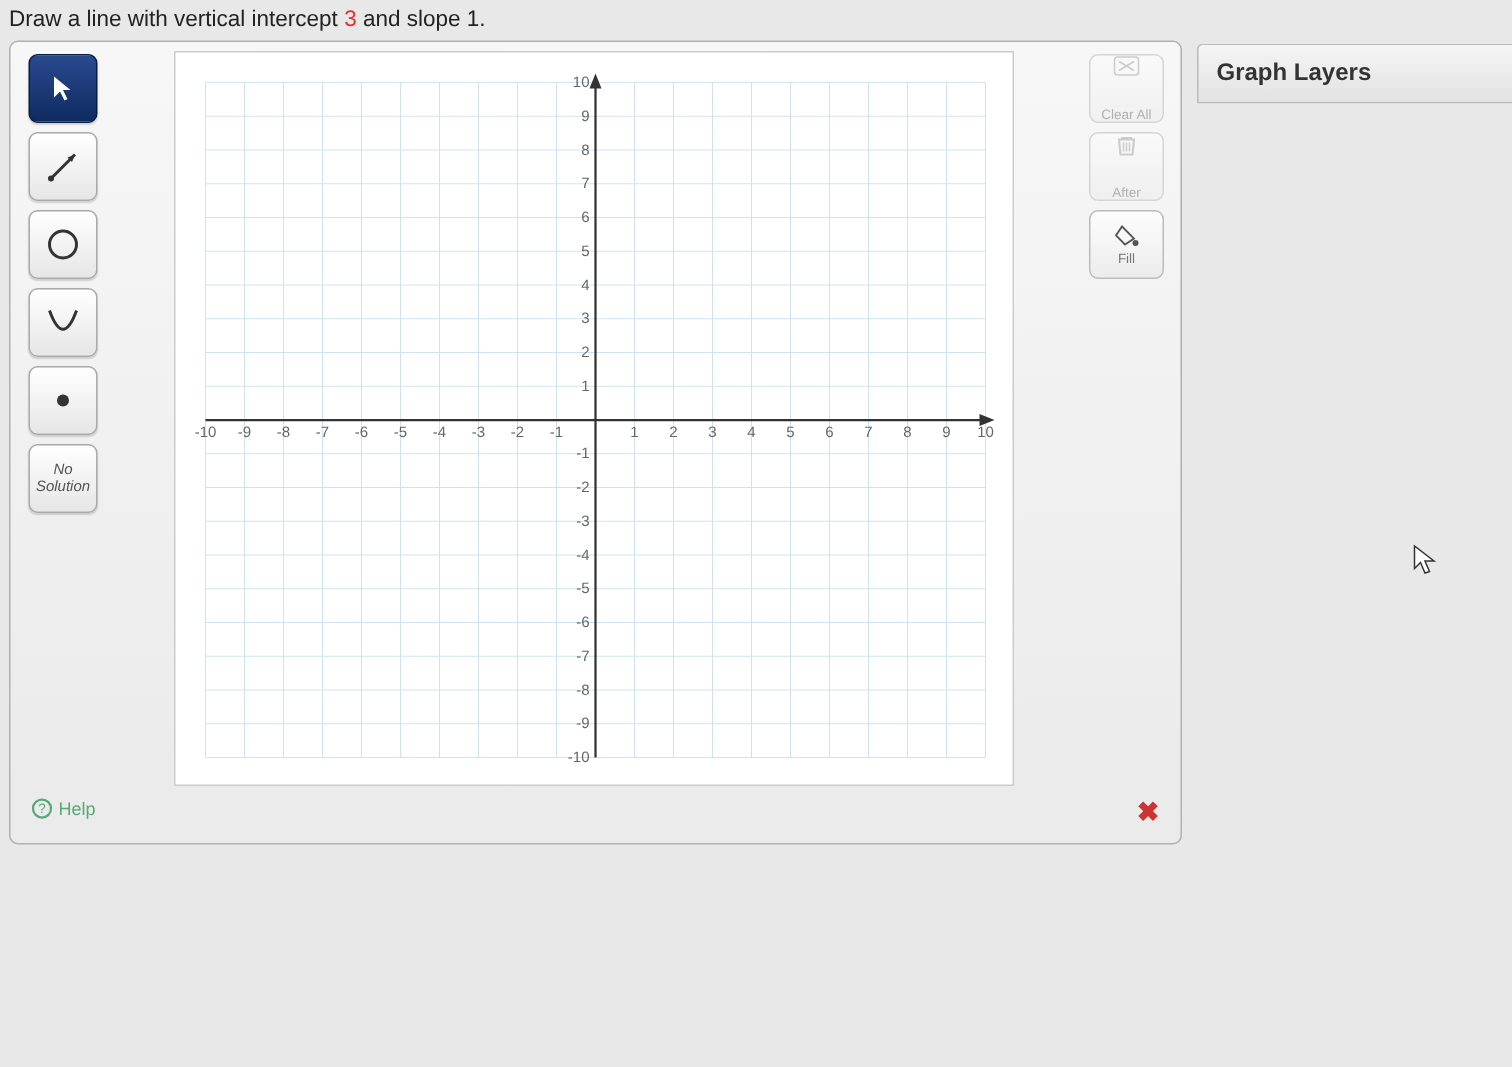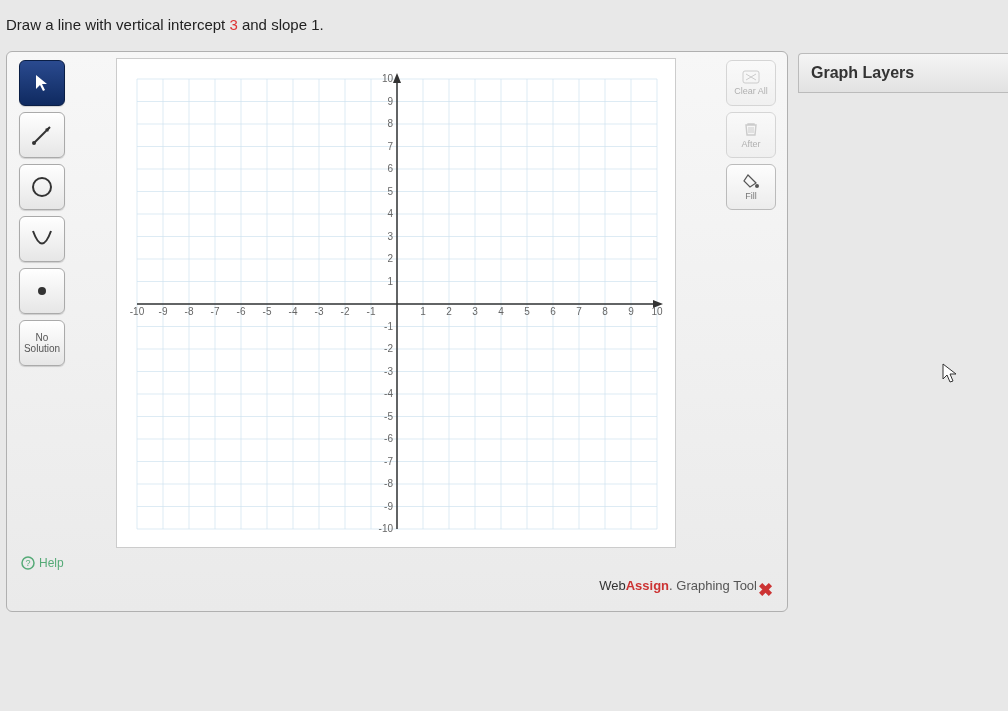--- a/index.html
+++ b/index.html
@@ -7,21 +7,21 @@
     font-family: Arial, Helvetica, sans-serif;
     background: #e8e8e8;
     width: 1008px;
     height: 711px;
     overflow: hidden;
     position: relative;
     font-size: 13px;
     color: #333;
   }
   .prompt {
-    padding: 16px 6px;
+    padding: 4px 6px;
     font-size: 15px;
     color: #222;
   }
   .prompt .accent { color: #d33; }
   .main-area {
     display: flex;
     align-items: flex-start;
   }
   .graph-panel {
     width: 782px;
@@ -48,20 +48,21 @@
     width: 46px;
     height: 46px;
     border: 1px solid #aaa;
     border-radius: 6px;
     background: linear-gradient(#fff,#e6e6e6);
     display: flex;
     align-items: center;
     justify-content: center;
     cursor: pointer;
     box-shadow: 0 1px 1px rgba(0,0,0,0.15);
+    font-style: italic;
   }
   .tool.selected {
     background: linear-gradient(#2a4a8f,#0f2a60);
     border-color: #0a1e45;
   }
   .tool.selected svg path { fill: #fff; }
   .tool.nosol {
     height: 46px;
     font-size: 10px;
     text-align: center;
@@ -95,21 +96,21 @@
     background: linear-gradient(#fdfdfd,#ececec);
     display: flex;
     flex-direction: column;
     align-items: center;
     justify-content: center;
     font-size: 9px;
     color: #777;
     cursor: pointer;
     gap: 2px;
   }
-  .action-btn.disabled { opacity: 0.55; cursor: default; }
+  .action-btn.disabled { opacity: 0.55; cursor: default; justify-content: space-between; }
   .help-row {
     padding: 2px 14px 6px 14px;
     display: flex;
     align-items: center;
     gap: 4px;
     font-size: 12px;
   }
   .help-row a { color: #5a7; cursor: pointer; }
   .footer-brand {
     text-align: right;
@@ -344,23 +345,20 @@
     </div>
 
     <div class="help-row">
       <svg width="14" height="14" viewBox="0 0 14 14">
           <circle cx="7" cy="7" r="6" fill="none" stroke="#5a7" stroke-width="1.5"></circle>
           <text x="7" y="10" text-anchor="middle" font-size="9" fill="#5a7">?</text>
         </svg>
       <a>Help</a>
     </div>
 
-    <div class="footer-brand">
-      <span class="wa1">Web</span><span class="wa2">Assign</span><span>. Graphing Tool</span>
-    </div>
 
 
     <span class="close-x">✖</span>
   </div>
 
   <div class="layers-panel">
     <div class="layers-header">Graph Layers</div>
   </div>
 </div>
 

